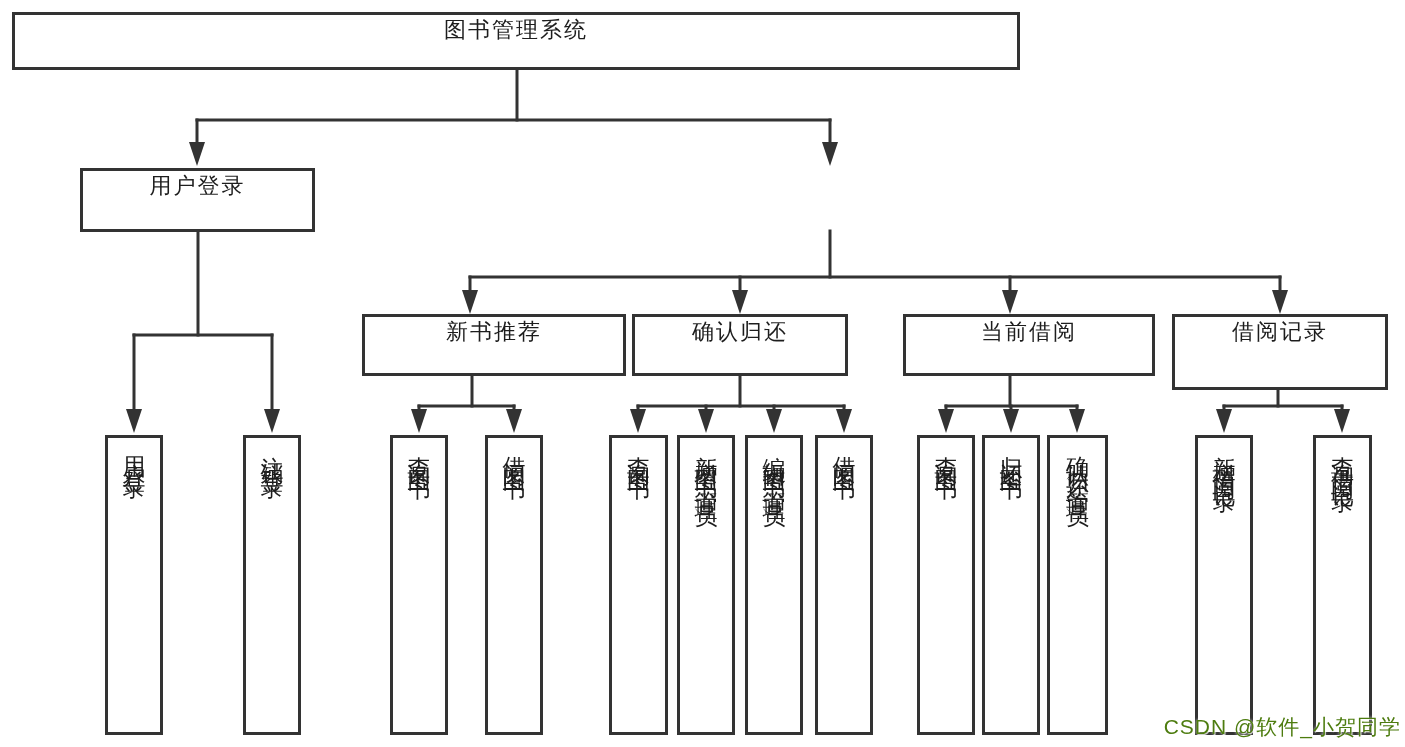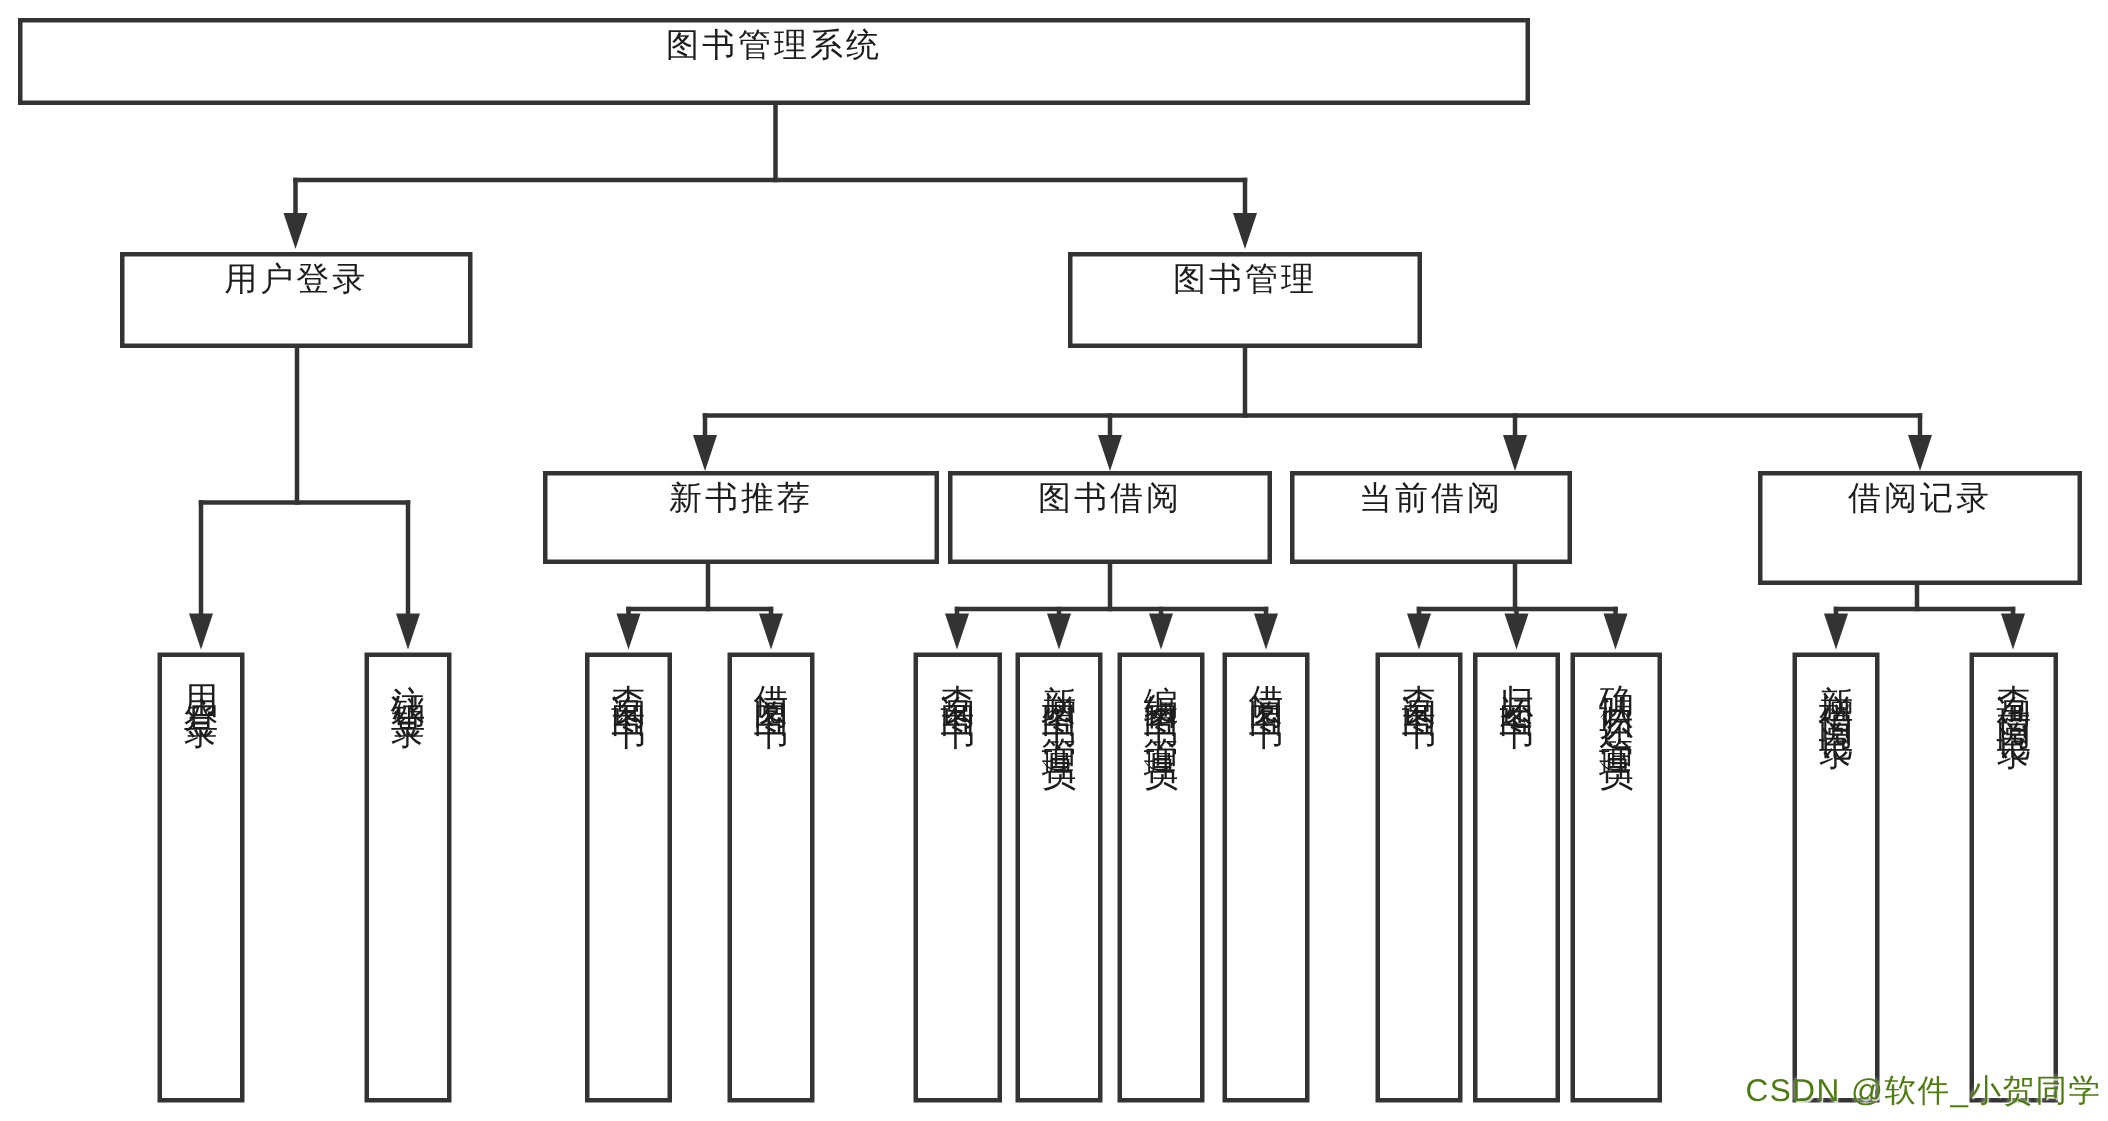--- a/index.html
+++ b/index.html
@@ -124,31 +124,28 @@
     </g>
   </svg>
 
   <div class="node h" style="left:12px;top:12px;width:1008px;height:58px">
     <span>图书管理系统</span>
   </div>
 
   <div class="node h" style="left:80px;top:168px;width:235px;height:64px">
     <span>用户登录</span>
   </div>
-  <div class="node h" style="left:712px;top:168px;width:236px;height:64px">
-    <span>图书管理</span>
-  </div>
 
   <div class="node h" style="left:362px;top:314px;width:264px;height:62px">
     <span>新书推荐</span>
   </div>
   <div class="node h" style="left:632px;top:314px;width:216px;height:62px">
-    <span>图书借阅</span>
+    <span>确认归还</span>
   </div>
-  <div class="node h" style="left:860px;top:314px;width:188px;height:62px">
+  <div class="node h" style="left:903px;top:314px;width:252px;height:62px">
     <span>当前借阅</span>
   </div>
   <div class="node h" style="left:1172px;top:314px;width:216px;height:76px">
     <span>借阅记录</span>
   </div>
 
   <div class="node v" style="left:105px;top:435px;width:58px;height:300px">
     <span>用户登录</span>
   </div>
   <div class="node v" style="left:243px;top:435px;width:58px;height:300px">

